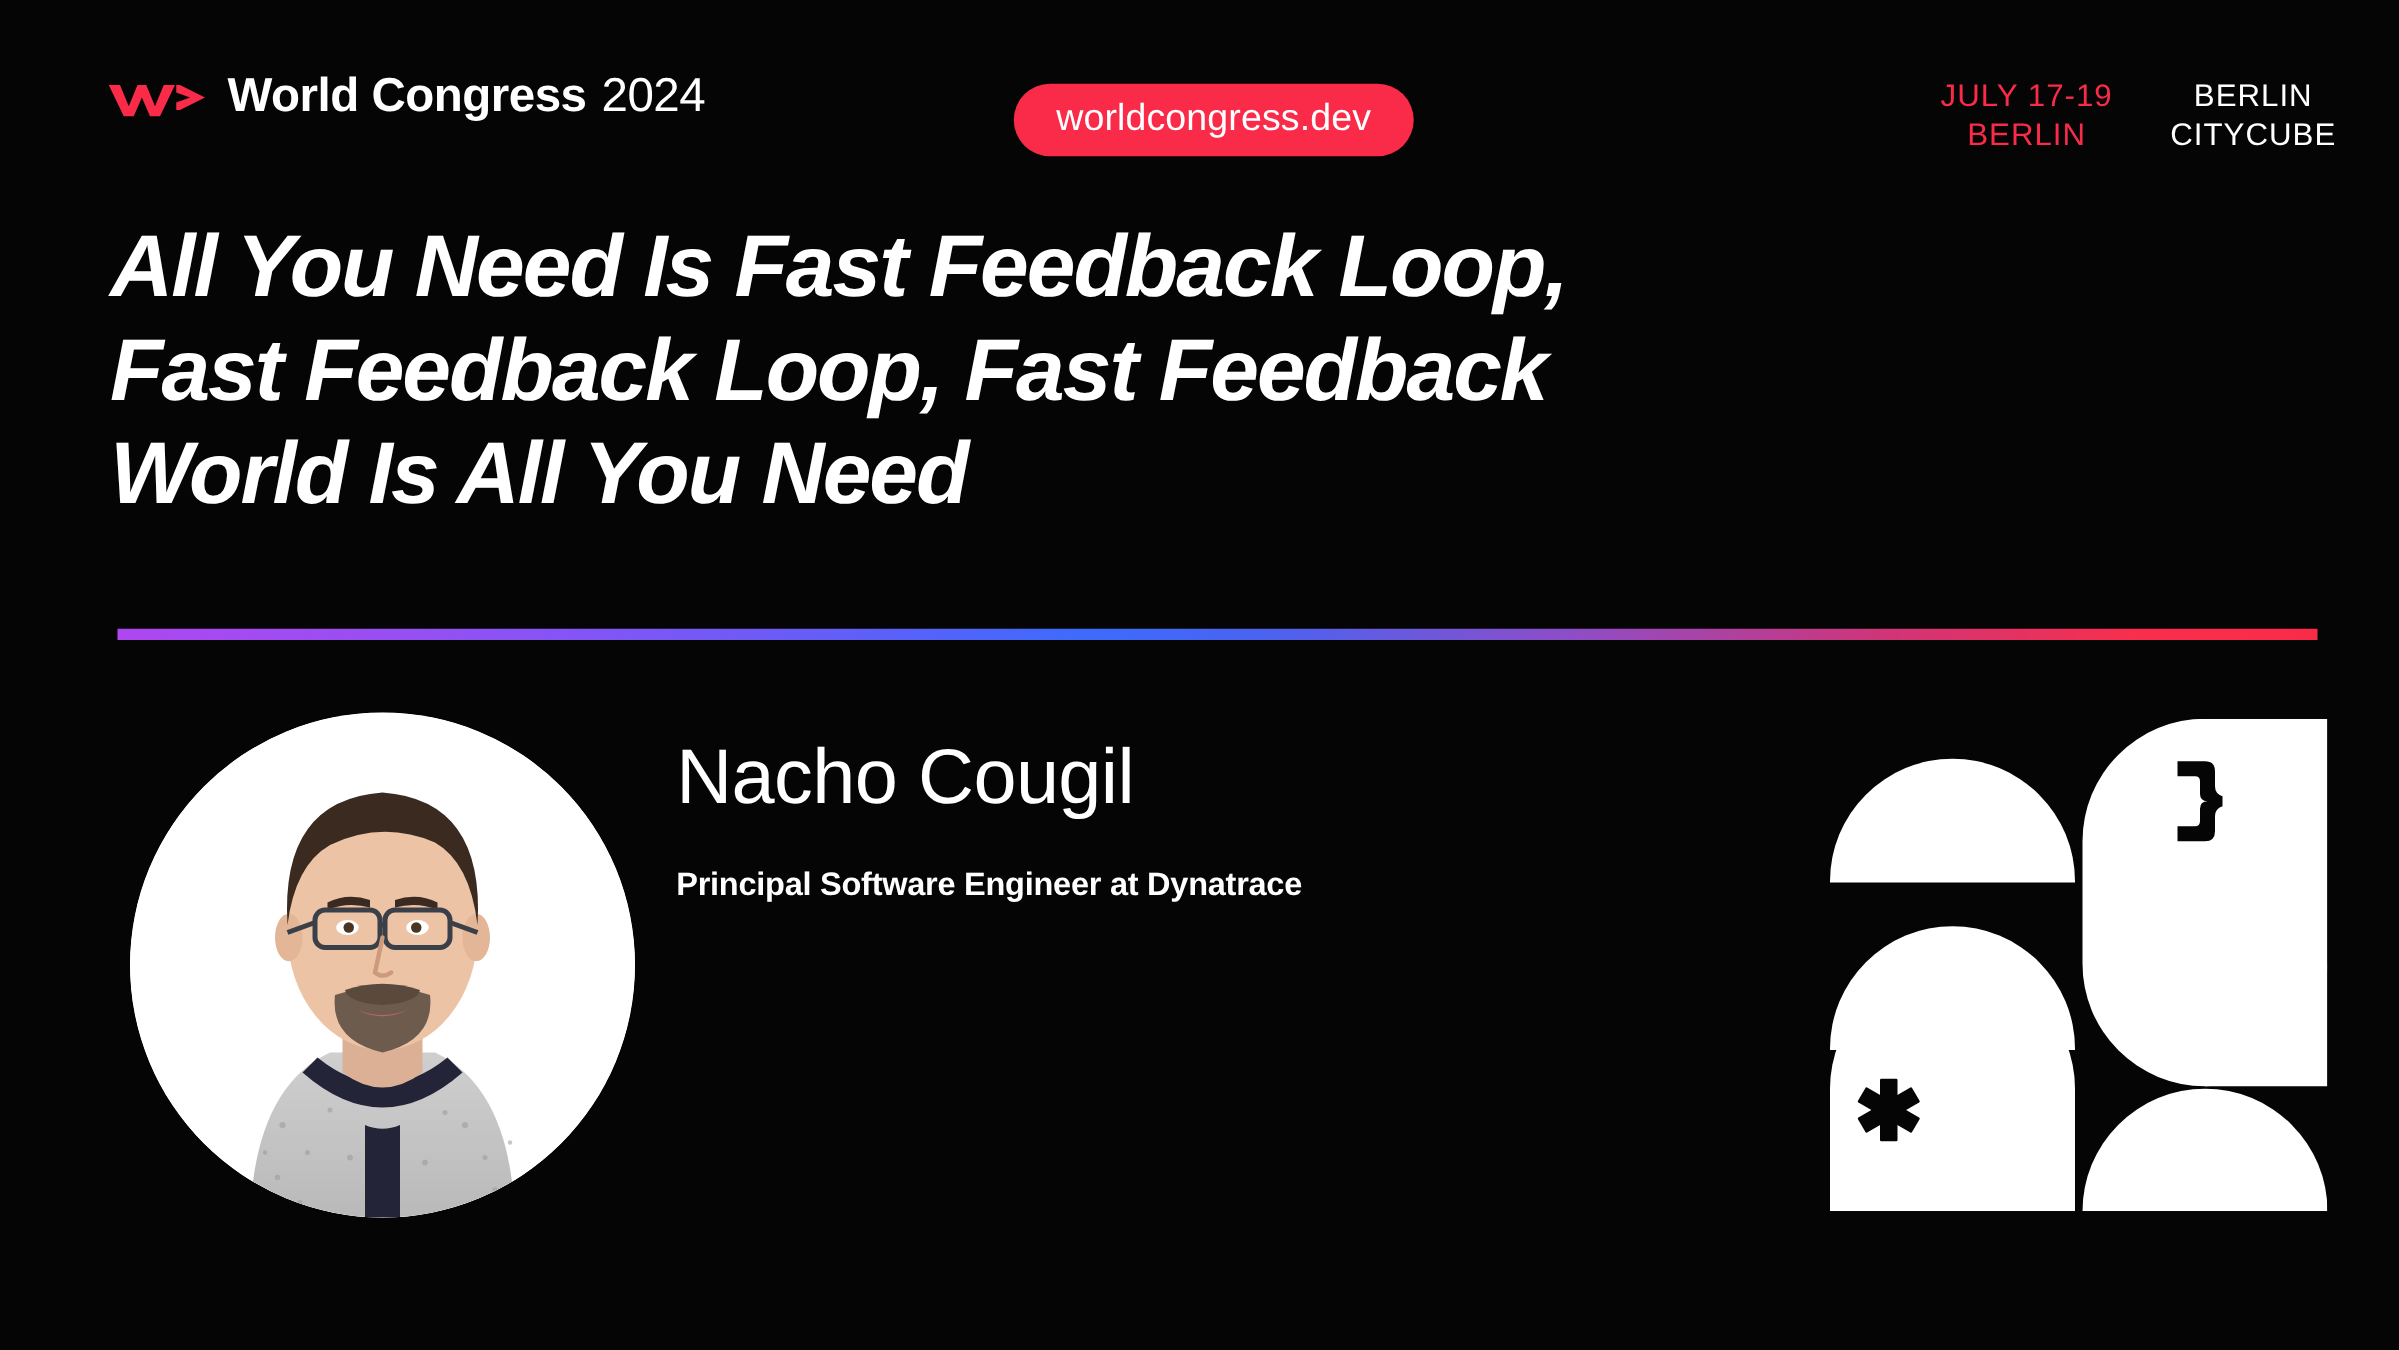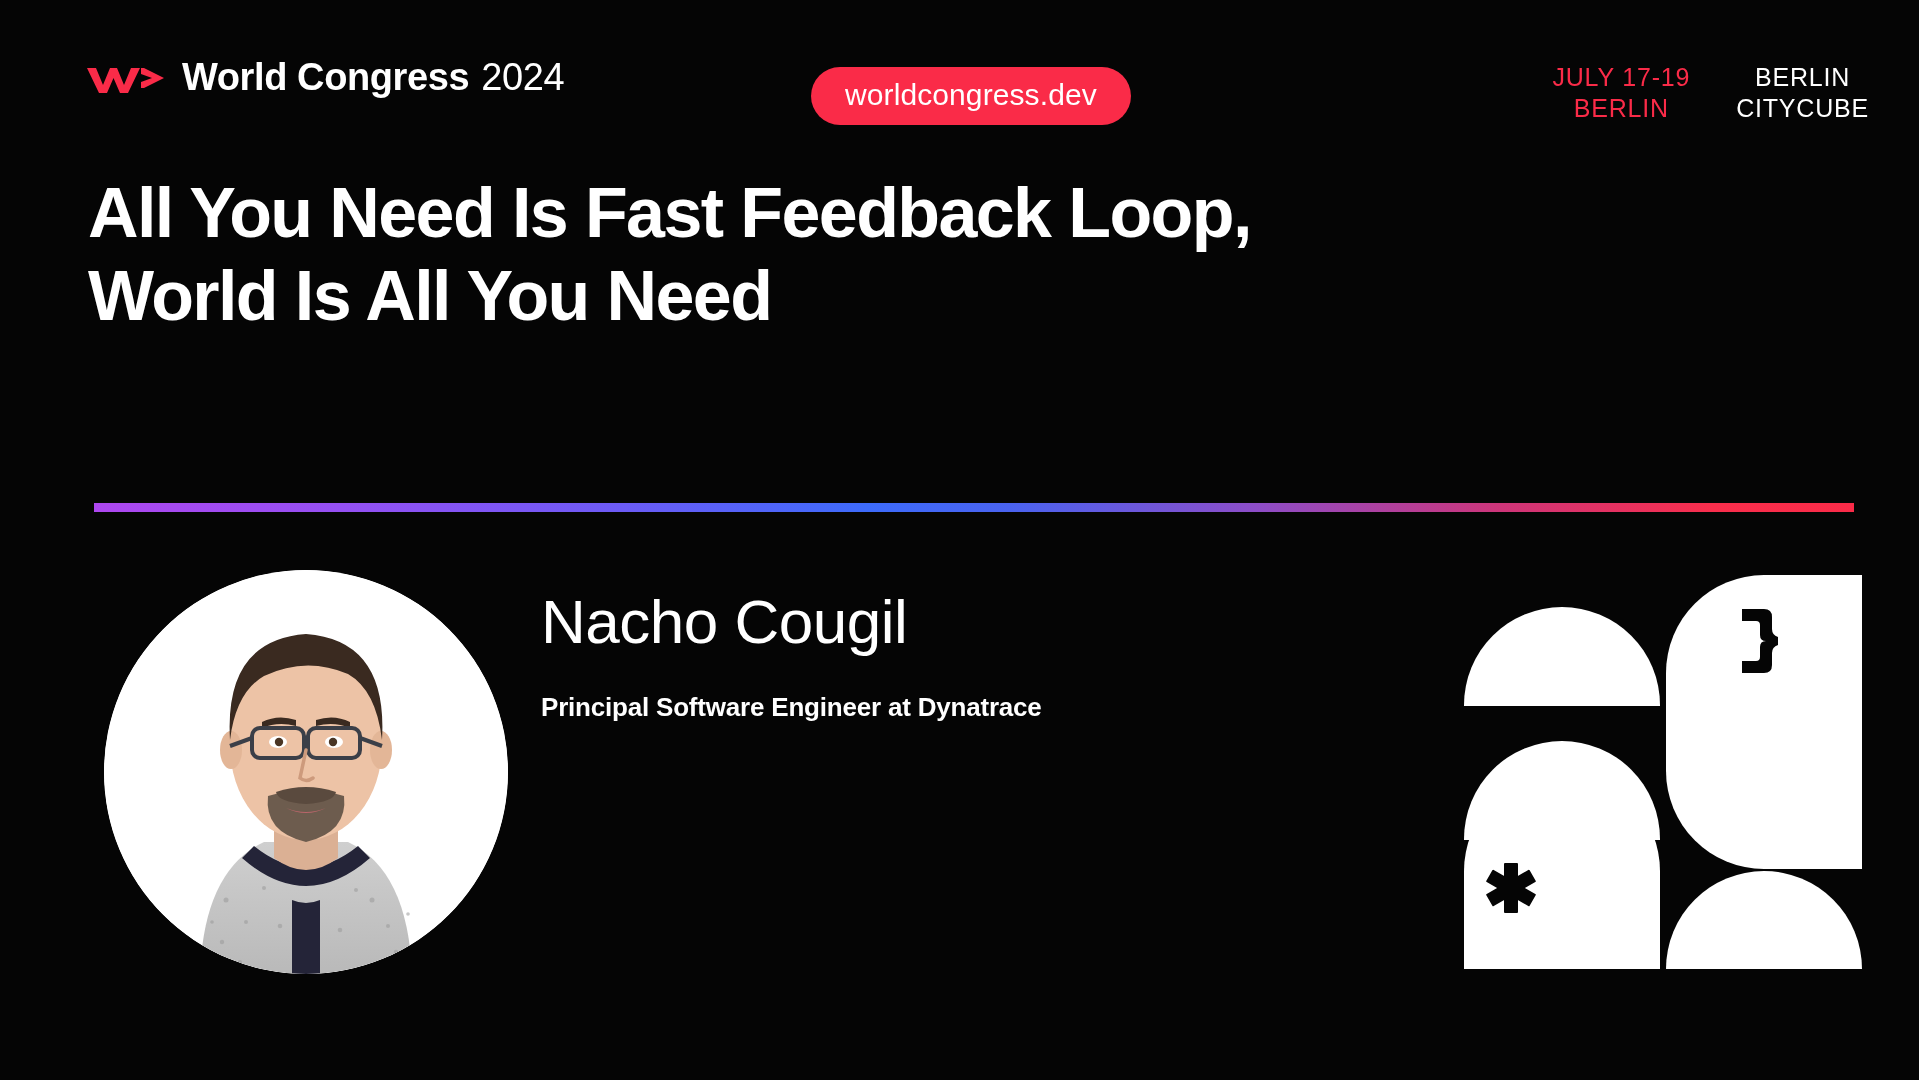--- a/index.html
+++ b/index.html
@@ -58,21 +58,21 @@
 
   
   .title {
     position:absolute; left:72px; top:172px; width:1640px;
     color:#ffffff;
     font-size:70px;
     font-weight:700;
     line-height:1.18;
     letter-spacing:-1.6px;
   }
-  .title .tline { display:block; white-space:nowrap; }
+  .title .tline { display:block; white-space:nowrap;font-style:italic; }
 
   
   .rule {
     position:absolute; left:78px; top:503px;
     width:1760px; height:9px;
     background:linear-gradient(90deg,
       #AE47F0 0%,
       #9550F3 14%,
       #6C5BF6 30%,
       #3D6BFB 44%,
@@ -142,20 +142,21 @@
       </div>
       <div class="meta-block meta-venue">
         <div>BERLIN</div>
         <div>CITYCUBE</div>
       </div>
     </div>
   </div>
 
   <h1 class="title">
     <span class="tline">All You Need Is Fast Feedback Loop,</span>
+    <span class="tline">Fast Feedback Loop, Fast Feedback</span>
     <span class="tline">World Is All You Need</span>
   </h1>
 
   <div class="rule"></div>
 
   <div class="avatar">
     <svg viewBox="0 0 404 404" xmlns="http://www.w3.org/2000/svg" aria-hidden="true">
       <defs>
         <clipPath id="circ">
             <circle cx="202" cy="202" r="202"></circle>

